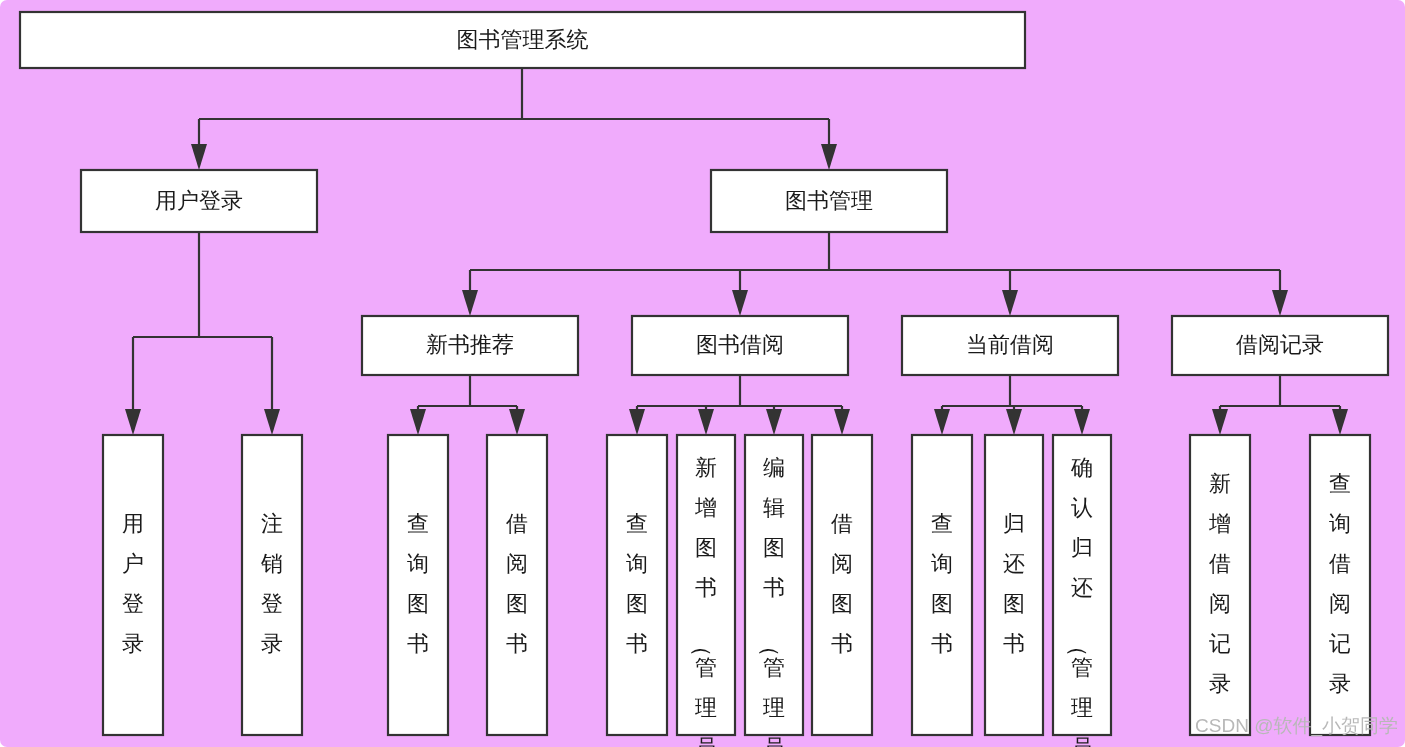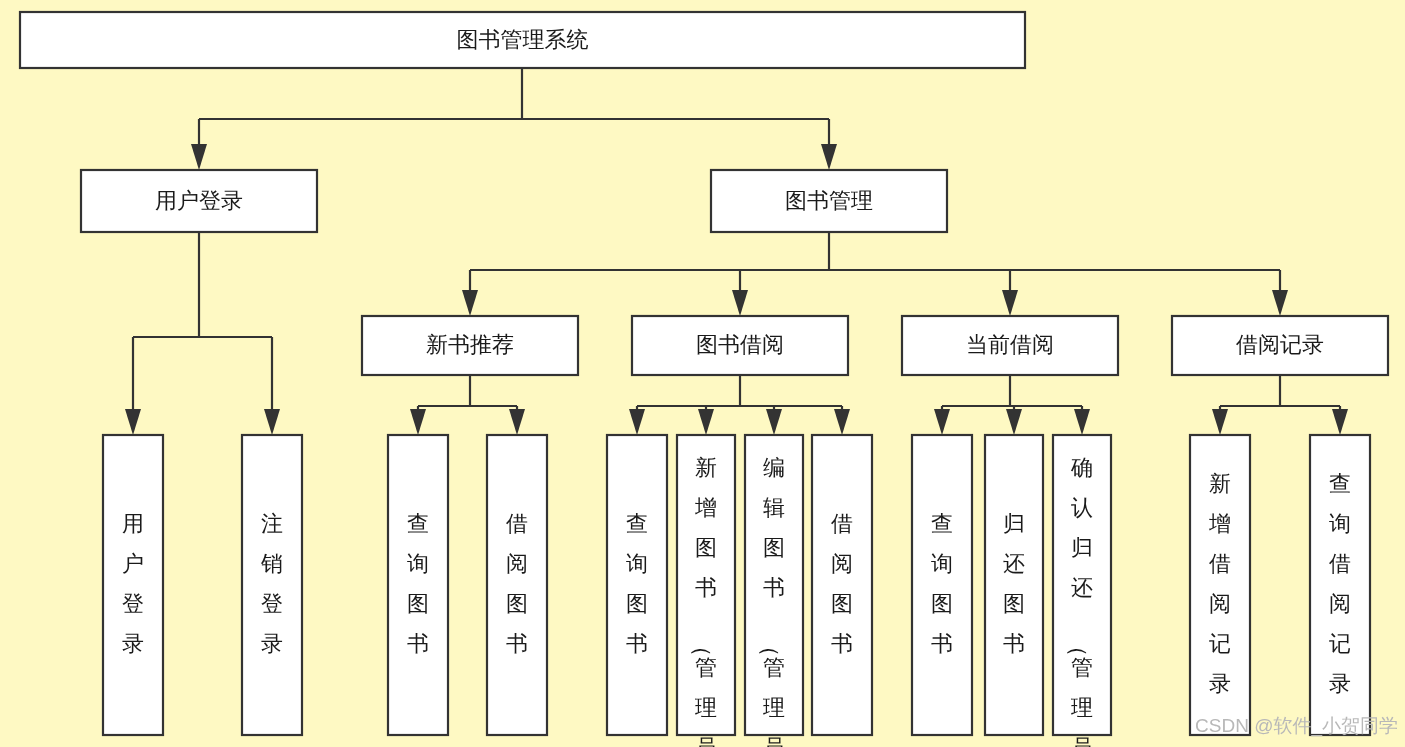--- a/index.html
+++ b/index.html
@@ -8,22 +8,23 @@
     padding: 0;
     background: #ffffff;
   }
   body {
     font-family: "Liberation Sans", "DejaVu Sans", sans-serif;
   }
   #diagram-root {
     position: relative;
     width: 1405px;
     height: 747px;
-    background: #fef9c3;
+    background: #f0abfc;
     overflow: hidden;
+    border-radius: 7px;
   }
   svg#tree-svg {
     position: absolute;
     top: 0;
     left: 0;
     width: 1405px;
     height: 747px;
     display: block;
   }
   .node-box {

